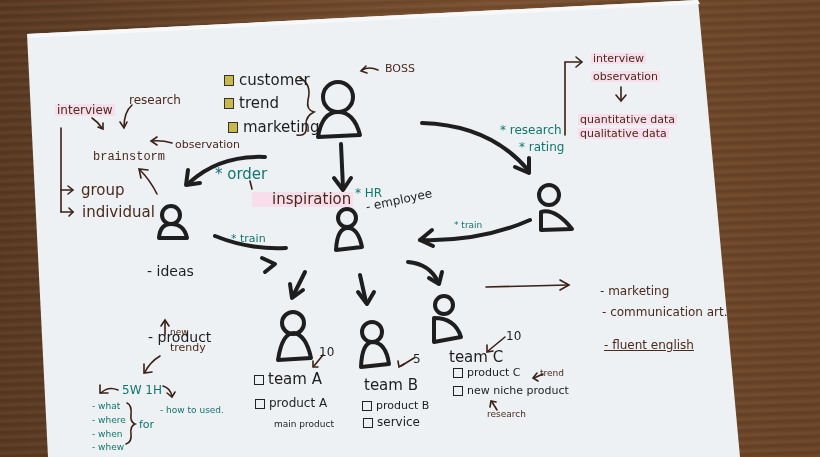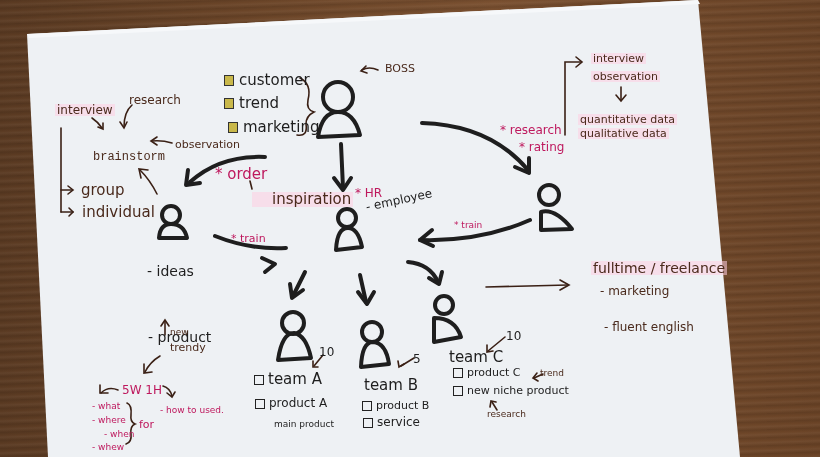--- a/index.html
+++ b/index.html
@@ -6,21 +6,21 @@
   body{width:820px;height:457px;overflow:hidden;position:relative;
     background:
       repeating-linear-gradient(178deg, rgba(0,0,0,0.10) 0px, rgba(0,0,0,0) 3px, rgba(255,255,255,0.04) 5px, rgba(0,0,0,0.08) 8px),
       linear-gradient(90deg,#5a3a22 0%,#6b4528 30%,#7a5030 60%,#6a4326 100%);
     font-family:"DejaVu Sans",sans-serif;}
   .paper{position:absolute;left:0;top:0;width:820px;height:457px;}
   .paper-shape{position:absolute;left:0;top:0;}
   .t{position:absolute;white-space:nowrap;font-family:"DejaVu Sans",sans-serif;line-height:1;}
   .brown{color:#4a2a1c;}
   .black{color:#1e1e1e;}
-  .blue{color:#be185d;text-align:right;}
+  .blue{color:#0f766e;text-align:right;}
   .hl{background:rgba(255,205,225,0.55);padding:0 2px;}
   .s11{font-size:11px;}
   .s12{font-size:12px;}
   .s13{font-size:15px;}
   .s14{font-size:14px;}
   .s9{font-size:9px;}
   .s8{font-size:12px;}
   .box{display:inline-block;width:8px;height:8px;border:1.5px solid #222;margin-right:4px;vertical-align:middle;}
   .ybox{display:inline-block;width:8px;height:9px;border:1.5px solid #333;background:#c9b84a;margin-right:5px;vertical-align:middle;}
   svg.lines{position:absolute;left:0;top:0;}
@@ -169,39 +169,39 @@
   <span class="t brown s13 hl" style="left:252px;top:192px;padding-left:20px;">inspiration</span>
   <span class="t blue s11" style="left:231px;top:233px;">* train</span>
   <span class="t black s14" style="left:147px;top:264px;">- ideas</span>
   <span class="t black s14" style="left:148px;top:290px;margin-top:40px;">- product</span>
   <span class="t brown s9" style="left:170px;top:328px;">new</span>
   <span class="t brown s11" style="left:170px;top:342px;">trendy</span>
 
   <span class="t blue s12" style="left:122px;top:384px;">5W 1H</span>
   <span class="t blue s9" style="left:92px;top:402px;">- what</span>
   <span class="t blue s9" style="left:92px;top:416px;">- where</span>
-  <span class="t blue s9" style="left:104px;top:430px;">- when</span>
+  <span class="t blue s9" style="left:92px;top:430px;">- when</span>
   <span class="t blue s9" style="left:92px;top:443px;">- whew</span>
   <span class="t blue s11" style="left:139px;top:419px;">for</span>
   <span class="t blue s9" style="left:160px;top:406px;">- how to used.</span>
 
   <span class="t blue s12" style="left:355px;top:187px;">* HR</span>
   <span class="t black s12" style="left:366px;top:201px;transform:rotate(-12deg);transform-origin:left center;">- employee</span>
 
   <span class="t blue s12" style="left:500px;top:124px;">* research</span>
   <span class="t blue s12" style="left:519px;top:141px;">* rating</span>
   <span class="t blue s9" style="left:454px;top:221px;">* train</span>
   <span class="t brown s11 hl" style="left:591px;top:53px;">interview</span>
   <span class="t brown s11 hl" style="left:591px;top:71px;">observation</span>
   <span class="t brown s11 hl" style="left:578px;top:114px;">quantitative data</span>
   <span class="t brown s11 hl" style="left:578px;top:128px;">qualitative data</span>
 
-  <span class="t brown s14 hl" style="left:591px;top:261px;">fulltime / freelance</span>
   <span class="t brown s12" style="left:600px;top:285px;">- marketing</span>
-  <span class="t brown s12" style="left:604px;top:321px;">- fluent english</span>
+  <span class="t brown s12" style="left:602px;top:306px;">- communication art.</span>
+  <span class="t brown s12" style="left:604px;top:339px;text-decoration:underline;">- fluent english</span>
 
   <div class="t black s13" style="left:254px;top:372px;"><span class="box"></span><span>team A</span></div>
   <span class="t black s8" style="left:319px;top:346px;">10</span>
   <div class="t black s12" style="left:255px;top:397px;"><span class="box"></span><span>product A</span></div>
   <span class="t black s9" style="left:274px;top:420px;">main product</span>
 
   <span class="t black s13" style="left:364px;top:378px;">team B</span>
   <span class="t black s8" style="left:413px;top:353px;">5</span>
   <div class="t black s11" style="left:362px;top:400px;"><span class="box"></span><span>product B</span></div>
   <div class="t black s12" style="left:363px;top:416px;"><span class="box"></span><span>service</span></div>

